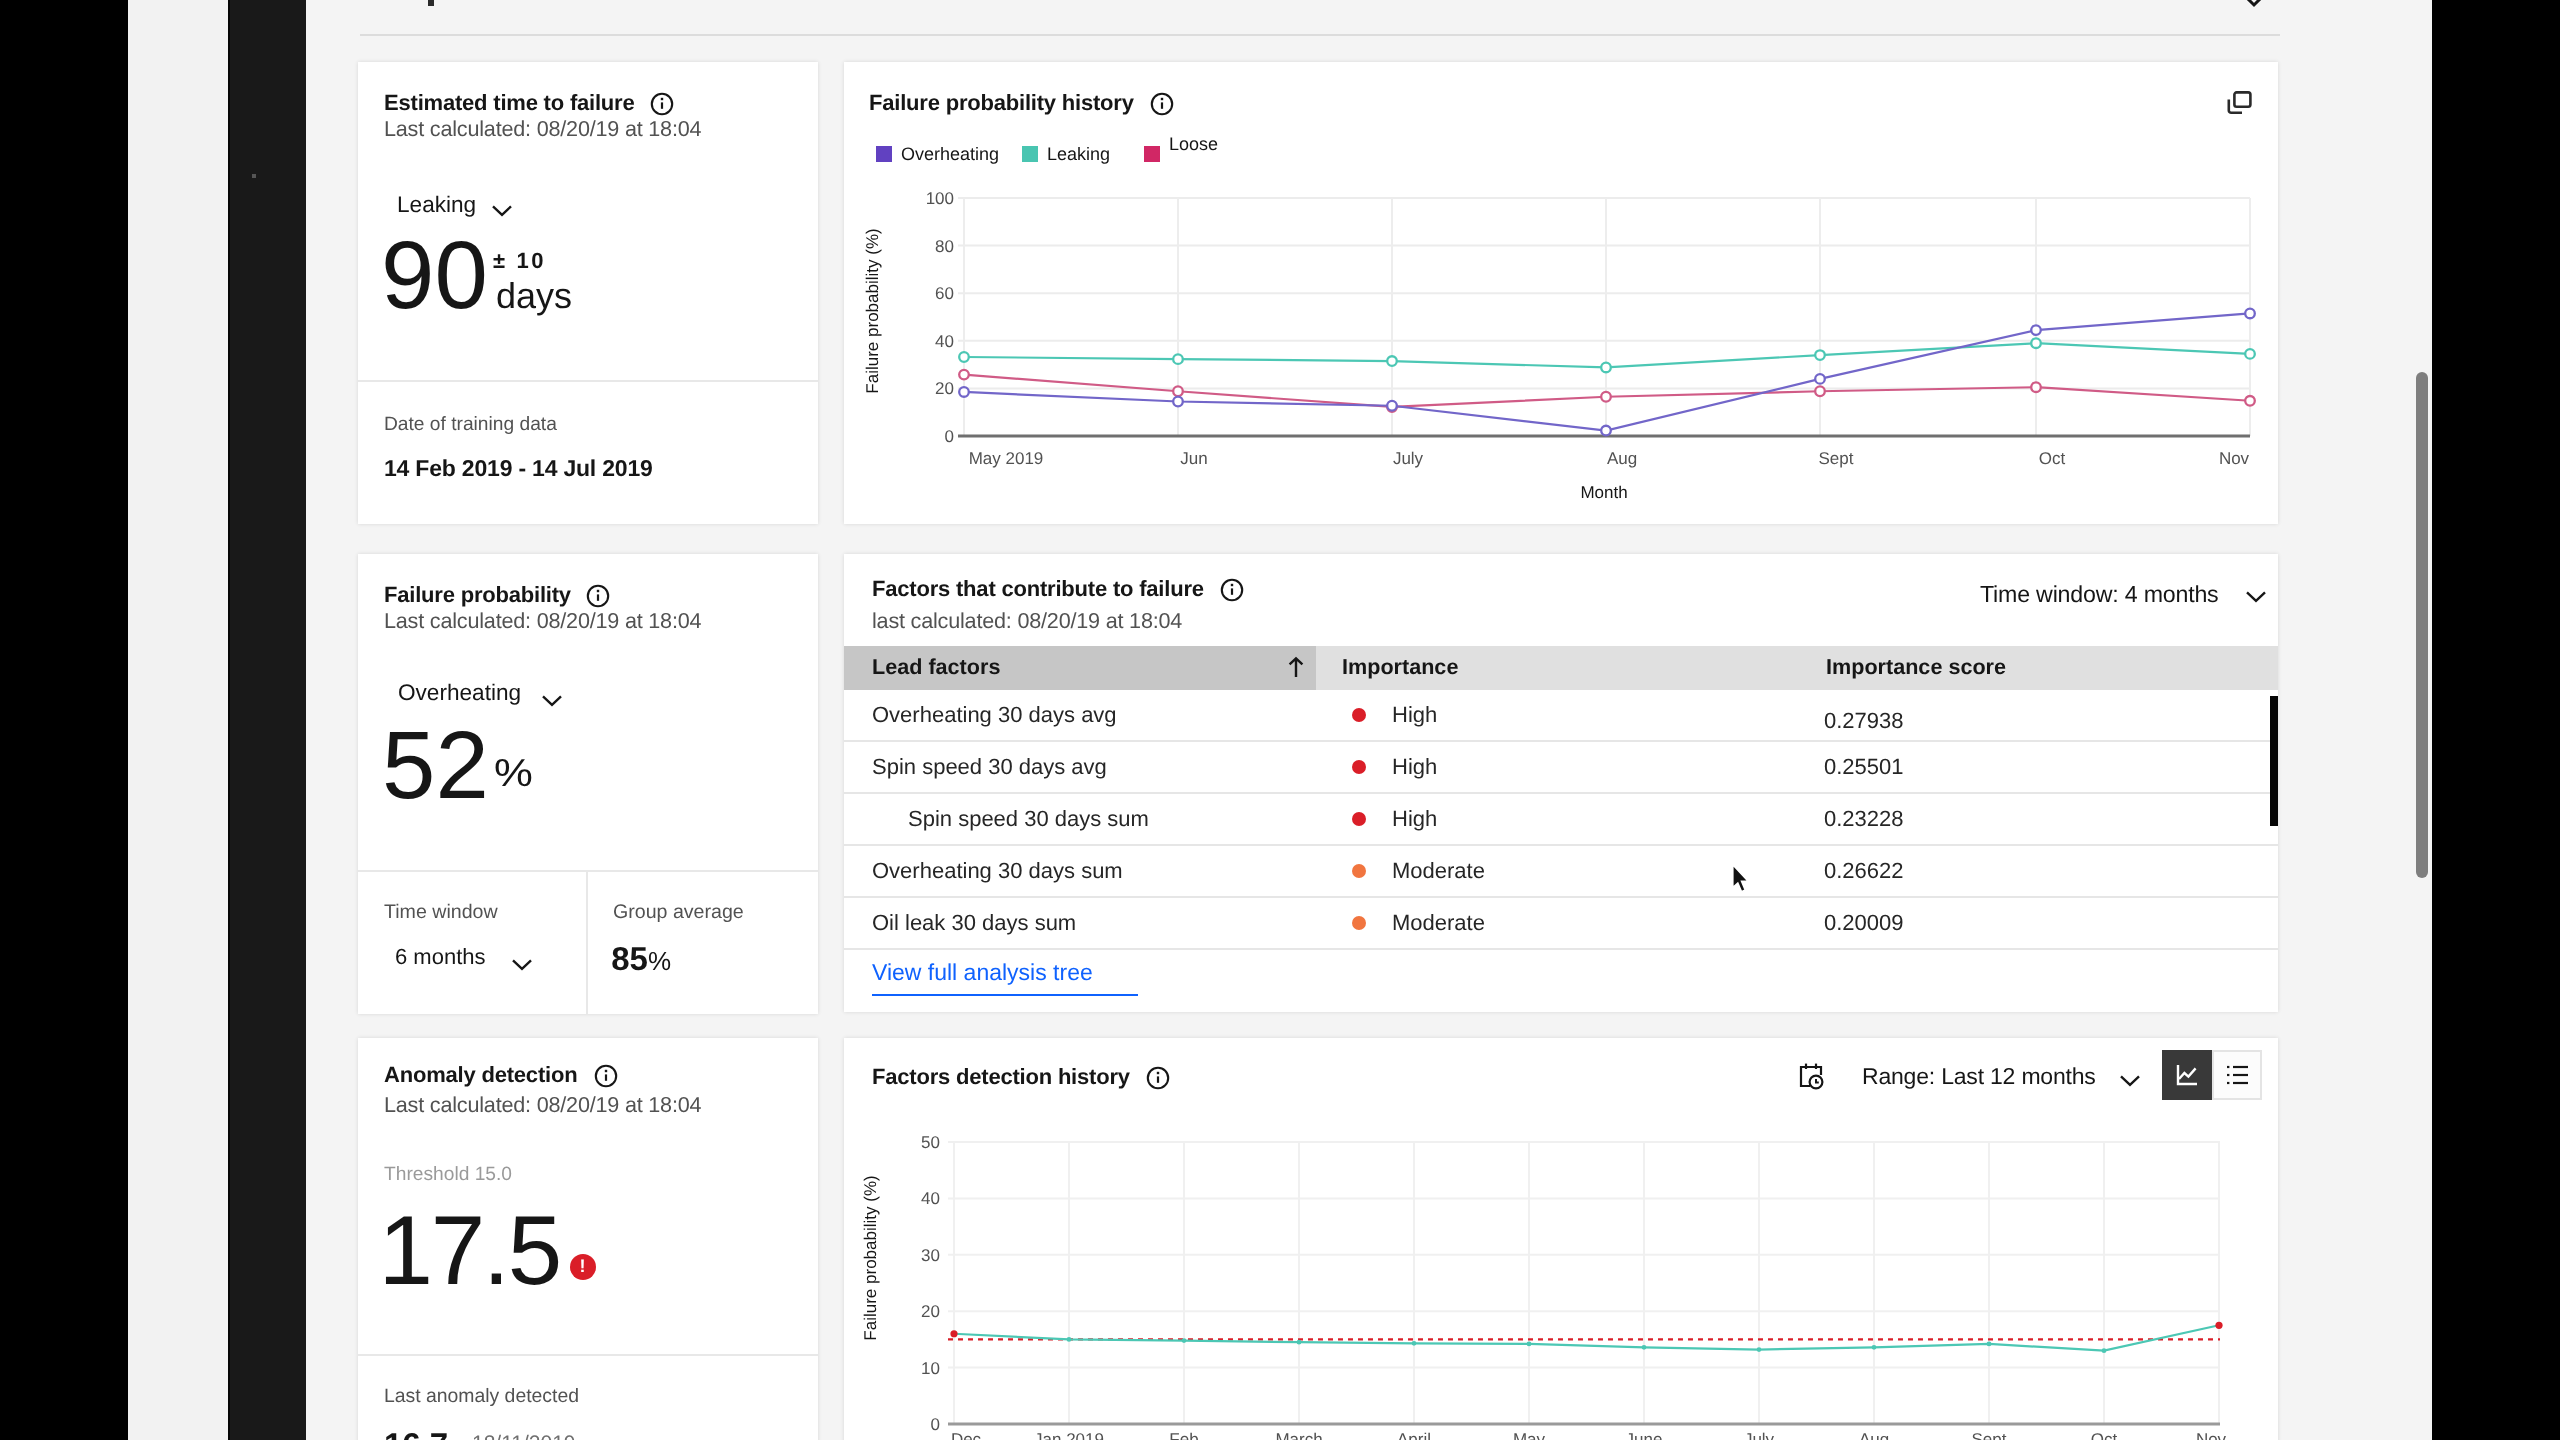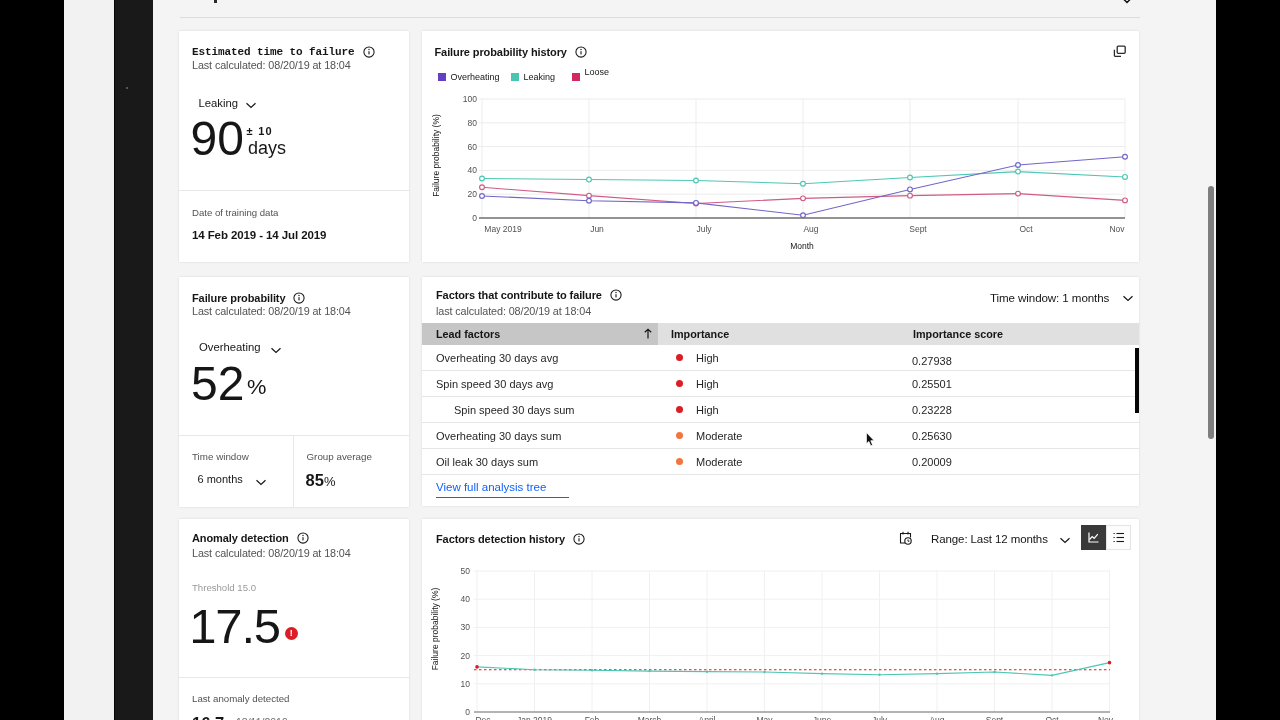--- a/index.html
+++ b/index.html
@@ -29,21 +29,21 @@
 
 <div class="abs" style="left:180px;top:17px;width:960px;height:1px;background:#dcdcdc;"></div>
 <div class="abs" style="left:214px;top:0;width:3px;height:3px;background:#2a2a2a;"></div>
 <svg class="abs" style="left:1121px;top:-3px;" width="12" height="8" viewBox="0 0 12 8">
     <polyline points="2,1.5 6,5.5 10,1.5" fill="none" stroke="#161616" stroke-width="1.5"></polyline>
   </svg>
 
 <div class="abs" style="left:1208px;top:186px;width:6px;height:253px;background:#7e7e7e;border-radius:3px;"></div>
 
 <div class="card" id="cardA" style="left:179px;top:31px;width:230px;height:231px;">
-  <div class="abs ctitle" style="left:13px;top:15.8px;display:flex;align-items:flex-end;font-family:Liberation Mono, monospace;">
+  <div class="abs ctitle" style="left:13px;top:15.8px;display:flex;align-items:flex-end;">
       <span>Estimated time to failure</span>
     <svg class="ico-i" width="12" height="12" viewBox="0 0 12 12" style="margin-top:-1px;">
         <circle cx="6" cy="6" r="5.1" fill="none" stroke="#161616" stroke-width="1.05"></circle>
         <rect x="5.45" y="5.2" width="1.1" height="3.2" fill="#161616"></rect>
         <rect x="5.4" y="2.9" width="1.2" height="1.2" fill="#161616"></rect>
       </svg>
   </div>
   <div class="abs csub" style="left:13px;top:28.9px;">Last calculated: 08/20/19 at 18:04</div>
   <div class="abs" style="left:19.5px;top:67px;font-size:11.3px;line-height:1;">Leaking</div>
   <svg class="abs" style="left:65.5px;top:71px;" width="12" height="7" viewBox="0 0 12 7">
@@ -165,21 +165,21 @@
 <div class="card" id="cardD" style="left:422px;top:277px;width:717px;height:229px;">
   <div class="abs ctitle" style="left:14px;top:13px;display:flex;align-items:center;">
       <span>Factors that contribute to failure</span>
     <svg class="ico-i" width="12" height="12" viewBox="0 0 12 12" style="margin-top:-1px;">
         <circle cx="6" cy="6" r="5.1" fill="none" stroke="#161616" stroke-width="1.05"></circle>
         <rect x="5.45" y="5.2" width="1.1" height="3.2" fill="#161616"></rect>
         <rect x="5.4" y="2.9" width="1.2" height="1.2" fill="#161616"></rect>
       </svg>
   </div>
   <div class="abs csub" style="left:14px;top:29.2px;">last calculated: 08/20/19 at 18:04</div>
-  <div class="abs" style="left:568px;top:15px;font-size:11.6px;line-height:1;letter-spacing:-0.1px;">Time window: 1 months</div>
+  <div class="abs" style="left:568px;top:15px;font-size:11.6px;line-height:1;letter-spacing:-0.1px;">Time window: 4 months</div>
   <svg class="abs" style="left:699.5px;top:17.5px;" width="12" height="7" viewBox="0 0 12 7">
       <polyline points="1.5,1.2 6,5.4 10.5,1.2" fill="none" stroke="#161616" stroke-width="1.2"></polyline>
     </svg>
 
   <div class="abs" style="left:0;top:46px;width:717px;height:22px;background:#e0e0e0;"></div>
   <div class="abs" style="left:0;top:46px;width:236px;height:22px;background:#c6c6c6;"></div>
   <div class="trow" style="left:14px;top:46px;height:22px;font-size:10.8px;font-weight:bold;">Lead factors</div>
   <svg class="abs" style="left:221px;top:51px;" width="10" height="12" viewBox="0 0 10 12">
       <path d="M5 1.2 L5 10.5 M1.8 4.2 L5 1.2 L8.2 4.2" fill="none" stroke="#161616" stroke-width="1.2"></path>
     </svg>
@@ -199,21 +199,21 @@
       <div class="trow" style="left:490px;top:94px;height:26px;font-size:11px;color:#262626;">0.25501</div>
       <div class="abs" style="left:0;top:145px;width:717px;height:1px;background:#e6e6e6;"></div>
       <div class="trow" style="left:32px;top:120px;height:26px;font-size:11px;color:#262626;">Spin speed 30 days sum</div>
       <div class="abs" style="left:254px;top:129px;width:7px;height:7px;border-radius:50%;background:#da1e28;"></div>
       <div class="trow" style="left:274px;top:120px;height:26px;font-size:11px;color:#262626;">High</div>
       <div class="trow" style="left:490px;top:120px;height:26px;font-size:11px;color:#262626;">0.23228</div>
       <div class="abs" style="left:0;top:171px;width:717px;height:1px;background:#e6e6e6;"></div>
       <div class="trow" style="left:14px;top:146px;height:26px;font-size:11px;color:#262626;">Overheating 30 days sum</div>
       <div class="abs" style="left:254px;top:155px;width:7px;height:7px;border-radius:50%;background:#f1753f;"></div>
       <div class="trow" style="left:274px;top:146px;height:26px;font-size:11px;color:#262626;">Moderate</div>
-      <div class="trow" style="left:490px;top:146px;height:26px;font-size:11px;color:#262626;">0.25630</div>
+      <div class="trow" style="left:490px;top:146px;height:26px;font-size:11px;color:#262626;">0.26622</div>
       <div class="abs" style="left:0;top:197px;width:717px;height:1px;background:#e6e6e6;"></div>
       <div class="trow" style="left:14px;top:172px;height:26px;font-size:11px;color:#262626;">Oil leak 30 days sum</div>
       <div class="abs" style="left:254px;top:181px;width:7px;height:7px;border-radius:50%;background:#f1753f;"></div>
       <div class="trow" style="left:274px;top:172px;height:26px;font-size:11px;color:#262626;">Moderate</div>
       <div class="trow" style="left:490px;top:172px;height:26px;font-size:11px;color:#262626;">0.20009</div>
     </div>
 
   <div class="abs" style="left:14px;top:205.2px;font-size:11.5px;line-height:1;color:#0f62fe;">View full analysis tree</div>
   <div class="abs" style="left:14px;top:220px;width:133px;height:1px;background:#0f62fe;"></div>
 

